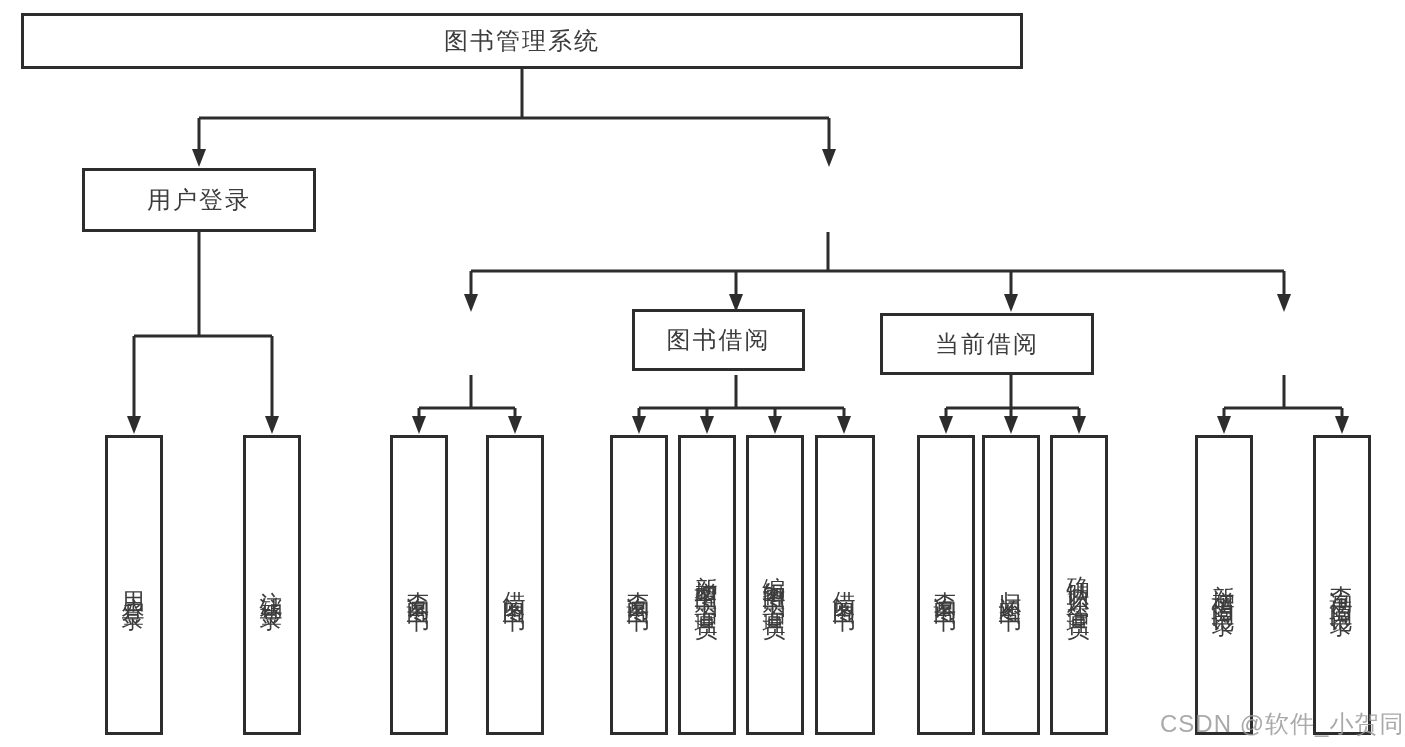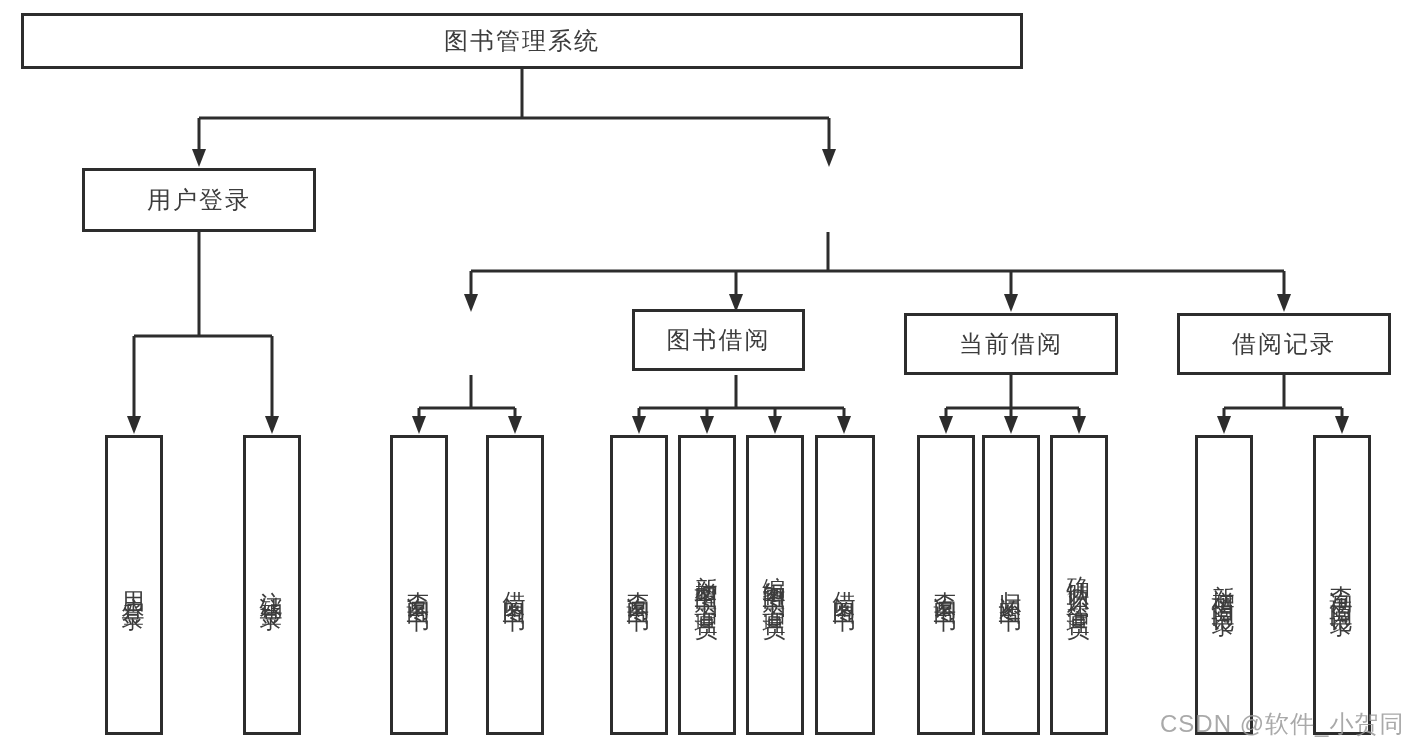--- a/index.html
+++ b/index.html
@@ -88,25 +88,22 @@
     <span>图书管理系统</span>
   </div>
 
   <div class="box" style="left:82px;top:168px;width:234px;height:64px">
     <span>用户登录</span>
   </div>
 
   <div class="box" style="left:632px;top:309px;width:173px;height:62px">
     <span>图书借阅</span>
   </div>
-  <div class="box" style="left:904px;top:313px;width:214px;height:62px">
+  <div class="box" style="left:880px;top:313px;width:214px;height:62px">
     <span>当前借阅</span>
-  </div>
-  <div class="box" style="left:1177px;top:313px;width:214px;height:62px">
-    <span>借阅记录</span>
   </div>
 
   <div class="box leaf" style="left:105px;top:435px;width:58px;height:300px">
     <span>用户登录</span>
   </div>
   <div class="box leaf" style="left:243px;top:435px;width:58px;height:300px">
     <span>注销登录</span>
   </div>
 
   <div class="box leaf" style="left:390px;top:435px;width:58px;height:300px">

